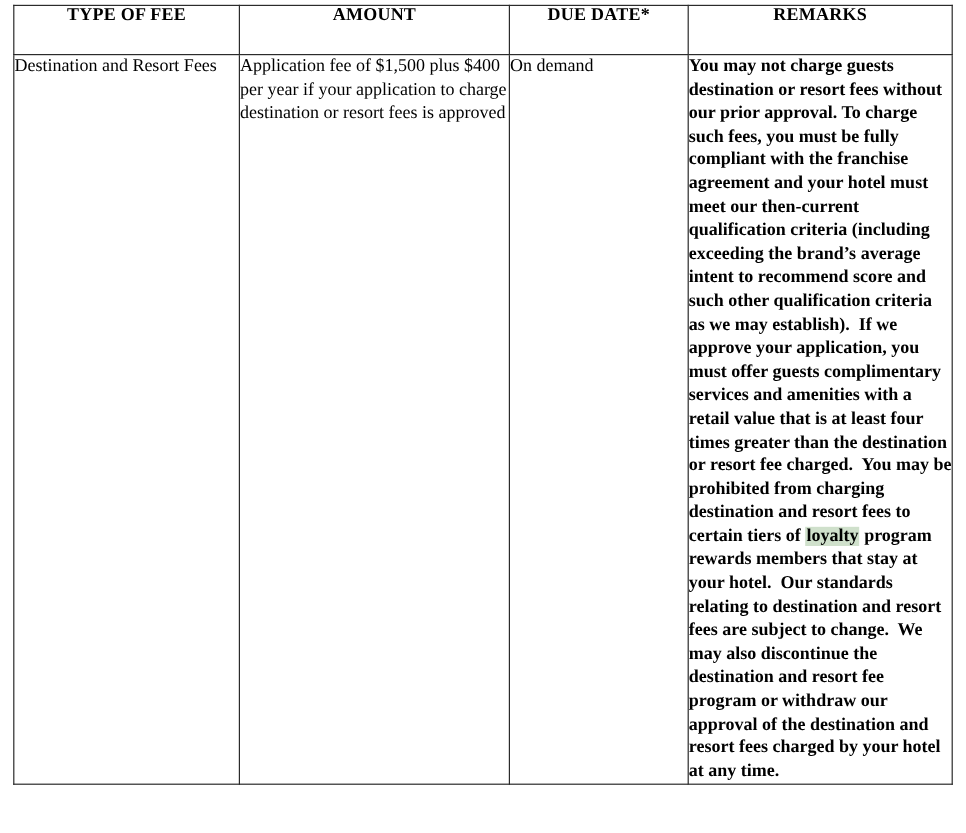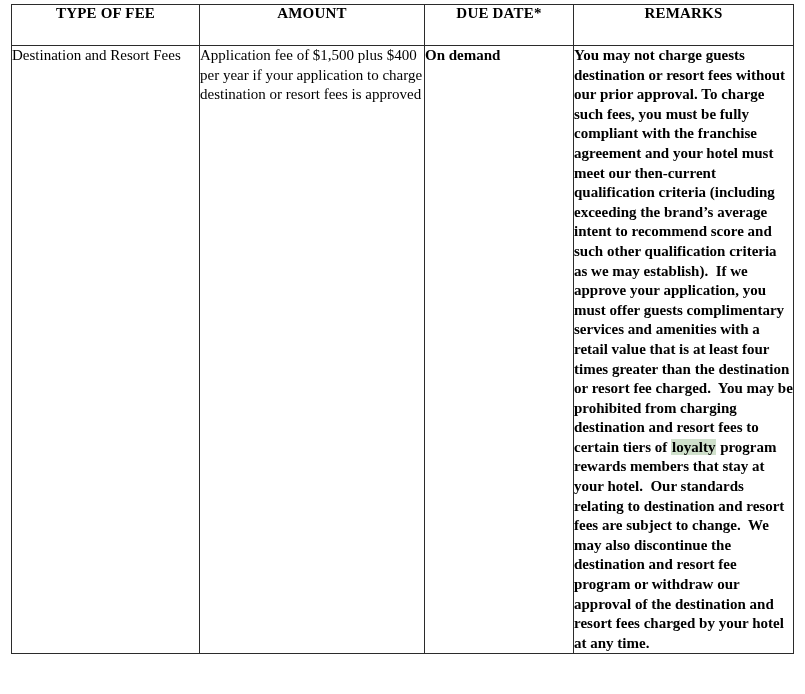--- a/index.html
+++ b/index.html
@@ -77,21 +77,21 @@
     display: inline;
     font-weight: bold;
   }
   .hl {
     background-color: #cfe0cb;
     padding: 0 1px;
   }
 
   td.type-cell  { padding-left: 9px; }
   td.amount-cell { padding-left: 9px; }
-  td.due-cell   { padding-left: 9px; font-weight: bold; }
+  td.due-cell   { padding-left: 9px; }
 </style>
 </head>
 <body>
 
 <div class="page">
 
   <table class="fee-table">
     <colgroup>
       <col class="c1">
       <col class="c2">

